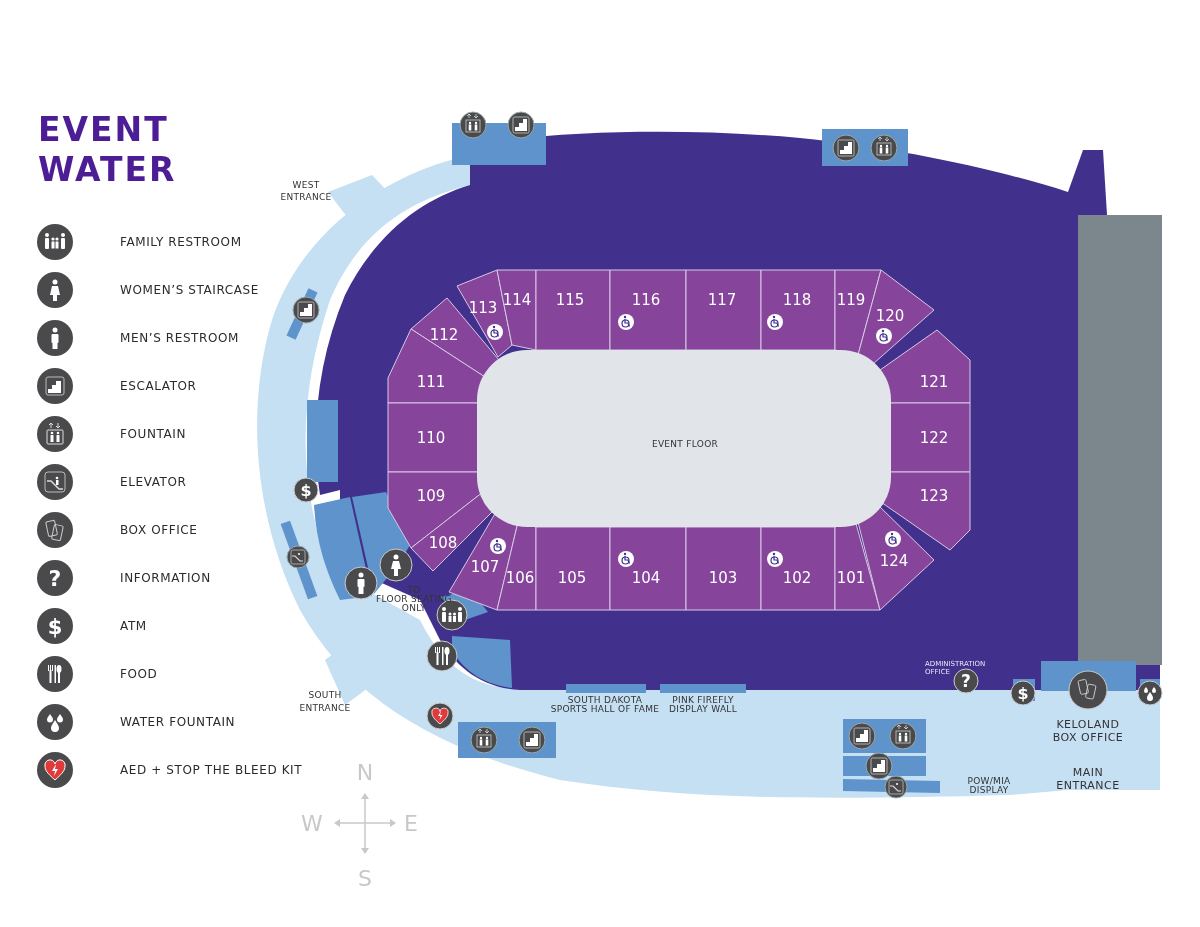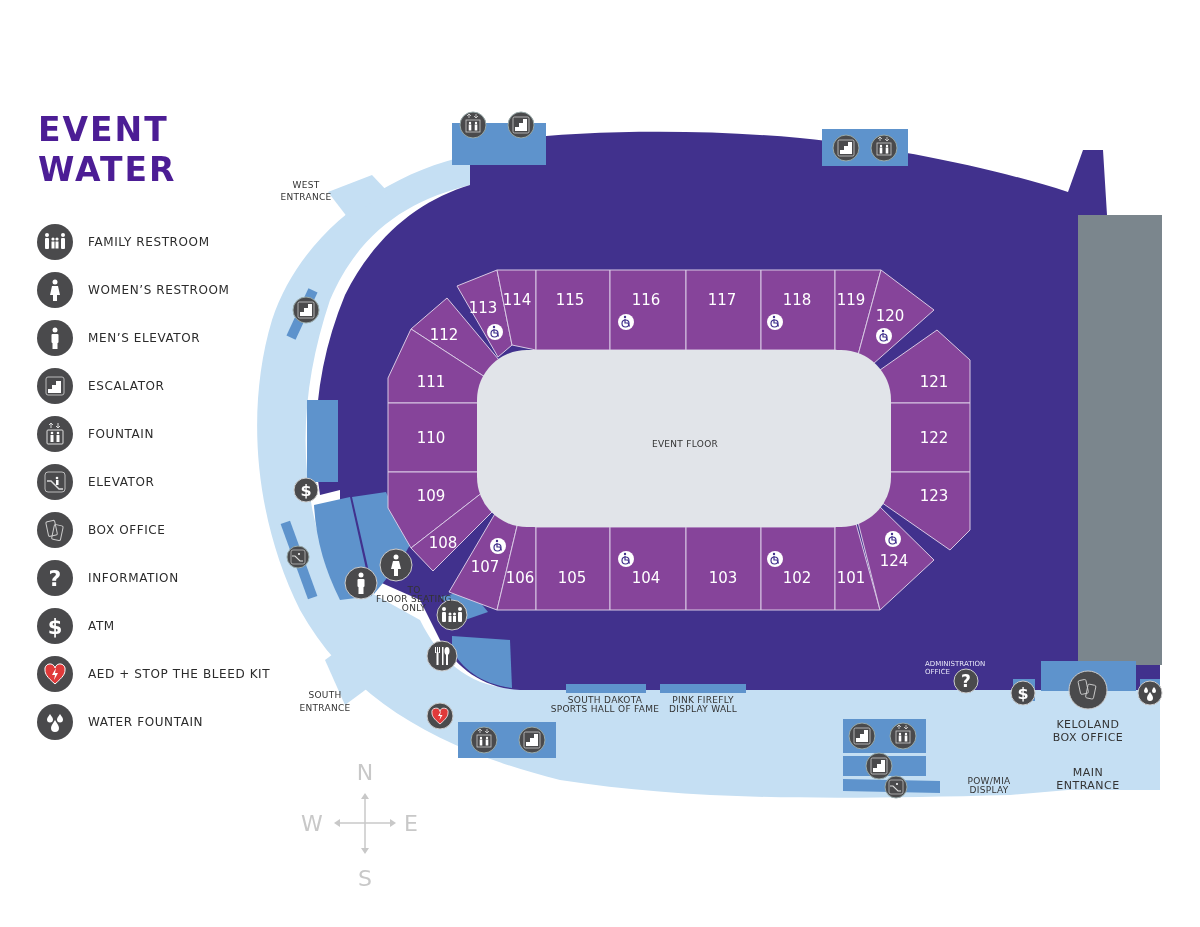--- a/index.html
+++ b/index.html
@@ -1,21 +1,21 @@
 <!DOCTYPE html>
 <html><head>
 <meta charset="utf-8">
 <style>
   html, body { margin: 0; padding: 0; background: #ffffff; }
   body { width: 1200px; height: 927px; position: relative; overflow: hidden;
          font-family: "DejaVu Sans", "Liberation Sans", sans-serif; color: #222; }
   .title { position: absolute; left: 38px; top: 110px; font-weight: bold; font-size: 33px;
            line-height: 40px; letter-spacing: 2px; color: #4c1d95; font-family: "DejaVu Sans", sans-serif; }
   .legend { position: absolute; left: 37px; top: 218px; }
-  .legend-item { display: flex; align-items: center; height: 48px; }
+  .legend-item { display: flex; align-items: center; height: 48px; gap: 32px; }
   .legend-icon { width: 36px; height: 36px; border-radius: 50%; background: #4a4a4c;
                  display: flex; align-items: center; justify-content: center; margin-right: 15px; }
   .legend-icon svg { width: 26px; height: 26px; }
   .legend-label { font-size: 12px; letter-spacing: 0.6px; color: #2b2b2b; }
   svg.map { position: absolute; left: 0; top: 0; }
   .sec-label { fill: #ffffff; font-size: 15px; font-family: "DejaVu Sans", sans-serif; text-anchor: middle; }
   .map-label { fill: #333; font-size: 9px; font-family: "DejaVu Sans", sans-serif; text-anchor: middle; letter-spacing: 0.3px; }
   .map-label-lg { fill: #333; font-size: 11px; font-family: "DejaVu Sans", sans-serif; text-anchor: middle; letter-spacing: 0.5px; }
   .compass-text { fill: #c8c8c8; font-size: 22px; font-family: "DejaVu Sans", sans-serif; text-anchor: middle; }
 </style>
@@ -47,33 +47,33 @@
   </div>
   <div class="legend-item">
     <span class="legend-icon">
       <svg viewBox="0 0 26 26">
           <g fill="#fff">
             <circle cx="13" cy="5" r="2.5"></circle>
             <path d="M10 9h6l2 9h-3v6h-4v-6H8z"></path>
           </g>
         </svg>
     </span>
-    <span class="legend-label">WOMEN’S RESTROOM</span>
+    <span class="legend-label">WOMEN’S STAIRCASE</span>
   </div>
   <div class="legend-item">
     <span class="legend-icon">
       <svg viewBox="0 0 26 26">
           <g fill="#fff">
             <circle cx="13" cy="5" r="2.5"></circle>
             <rect x="9.5" y="9" width="7" height="9" rx="1"></rect>
             <rect x="10.5" y="17" width="5" height="7"></rect>
           </g>
         </svg>
     </span>
-    <span class="legend-label">MEN’S ELEVATOR</span>
+    <span class="legend-label">MEN’S RESTROOM</span>
   </div>
   <div class="legend-item">
     <span class="legend-icon">
       <svg viewBox="0 0 26 26">
           <rect x="4" y="4" width="18" height="18" rx="2" fill="none" stroke="#bbb" stroke-width="1"></rect>
           <path d="M6 20V16h4v-4h4V8h5v12z" fill="#fff"></path>
         </svg>
     </span>
     <span class="legend-label">ESCALATOR</span>
   </div>
@@ -128,37 +128,53 @@
     <span class="legend-icon">
       <svg viewBox="0 0 26 26">
           <text x="13" y="21" text-anchor="middle" font-size="21" font-weight="bold" fill="#fff" font-family="DejaVu Sans, sans-serif">$</text>
         </svg>
     </span>
     <span class="legend-label">ATM</span>
   </div>
   <div class="legend-item">
     <span class="legend-icon">
       <svg viewBox="0 0 26 26">
-          <path d="M13 23C5 16 3 13 3 9a5 5 0 0 1 10-2 5 5 0 0 1 10 2c0 4-2 7-10 14z" fill="#e03a3a" stroke="#fff" stroke-width="1"></path>
-          <path d="M14 7l-4 7h3l-1 5 4-7h-3z" fill="#fff"></path>
-        </svg>
-    </span>
-    <span class="legend-label">AED + STOP THE BLEED KIT</span>
+          <g fill="#fff">
+            <rect x="6" y="4" width="1" height="6"></rect>
+            <rect x="8" y="4" width="1" height="6"></rect>
+            <rect x="10" y="4" width="1" height="6"></rect>
+            <rect x="7.5" y="9" width="2" height="13"></rect>
+            <ellipse cx="17" cy="8" rx="2.5" ry="4"></ellipse>
+            <rect x="16" y="11" width="2" height="11"></rect>
+            <rect x="12.5" y="4" width="1.5" height="18"></rect>
+          </g>
+        </svg>
+    </span>
+    <span class="legend-label">FOOD</span>
   </div>
   <div class="legend-item">
     <span class="legend-icon">
       <svg viewBox="0 0 26 26">
           <g fill="#fff">
             <path d="M8 5c-2 3-3 4-3 5.5a3 3 0 0 0 6 0C11 9 10 8 8 5z"></path>
             <path d="M18 5c-2 3-3 4-3 5.5a3 3 0 0 0 6 0C21 9 20 8 18 5z"></path>
             <path d="M13 11c-2.5 4-4 6-4 8a4 4 0 0 0 8 0c0-2-1.5-4-4-8z"></path>
           </g>
         </svg>
     </span>
     <span class="legend-label">WATER FOUNTAIN</span>
+  </div>
+  <div class="legend-item">
+    <span class="legend-icon">
+      <svg viewBox="0 0 26 26">
+          <path d="M13 23C5 16 3 13 3 9a5 5 0 0 1 10-2 5 5 0 0 1 10 2c0 4-2 7-10 14z" fill="#e03a3a" stroke="#fff" stroke-width="1"></path>
+          <path d="M14 7l-4 7h3l-1 5 4-7h-3z" fill="#fff"></path>
+        </svg>
+    </span>
+    <span class="legend-label">AED + STOP THE BLEED KIT</span>
   </div>
 </div>
 
 <svg class="map" width="1200" height="927" viewBox="0 0 1200 927">
   <defs>
     <g id="ic-stair">
       <circle r="13" fill="#4a4a4c" stroke="#9aa" stroke-width="1"></circle>
       <rect x="-8" y="-8" width="16" height="16" rx="1.5" fill="none" stroke="#ccc" stroke-width="0.8"></rect>
       <path d="M-6 6V2h4v-4h4v-4h4v12z" fill="#fff"></path>
     </g>

